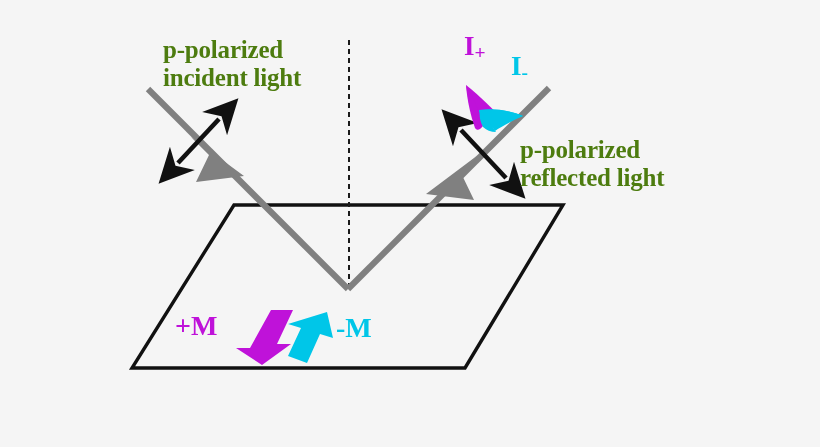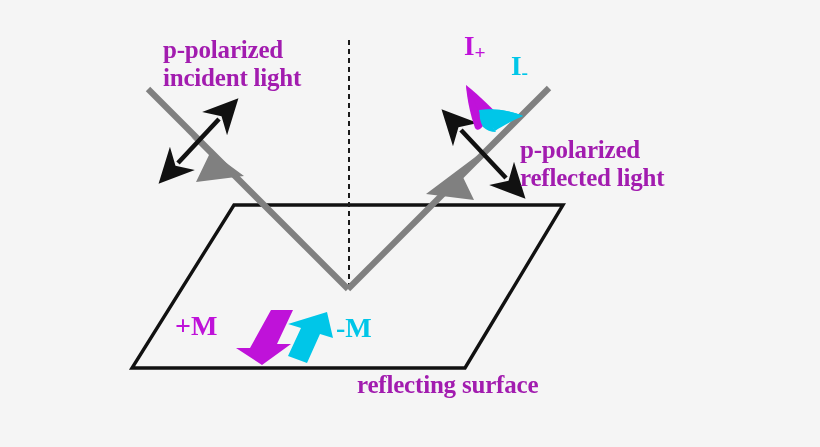--- a/index.html
+++ b/index.html
@@ -25,21 +25,21 @@
     left: 0;
     width: 820px;
     height: 447px;
   }
   .lbl {
     position: absolute;
     font-family: "Liberation Serif", "DejaVu Serif", serif;
     font-weight: bold;
     white-space: pre;
     line-height: 1.12;
-    color: #a21caf;
+    color: #4d7c0f;
   }
   #label-incident {
     left: 163px;
     top: 36px;
     font-size: 25px;
     letter-spacing: -0.2px;
   }
   #label-reflected {
     left: 520px;
     top: 136px;
@@ -133,21 +133,20 @@
     <path d="M271,310 L293,310 L277,344 L291,344 L262,365 L236,348 L250,348 Z" fill="#bf12d9"></path>
     <path d="M327,312 L333,338 L320,334 L307,363 L288,356 L301,328 L288,324 Z" fill="#00c6e8"></path>
   </svg>
 
   <div class="lbl" id="label-incident">p-polarized
 incident light</div>
 
   <div class="lbl" id="label-reflected">p-polarized
 reflected light</div>
 
-  <div class="lbl" id="label-surface">reflecting surface</div>
 
   <div class="lbl ilabel" id="label-iplus"><span>I</span><sub>+</sub></div>
 
   <div class="lbl ilabel" id="label-iminus"><span>I</span><sub>-</sub></div>
 
   <div class="lbl" id="label-plus-m">+M</div>
 
   <div class="lbl" id="label-minus-m">-M</div>
 
 </div>

